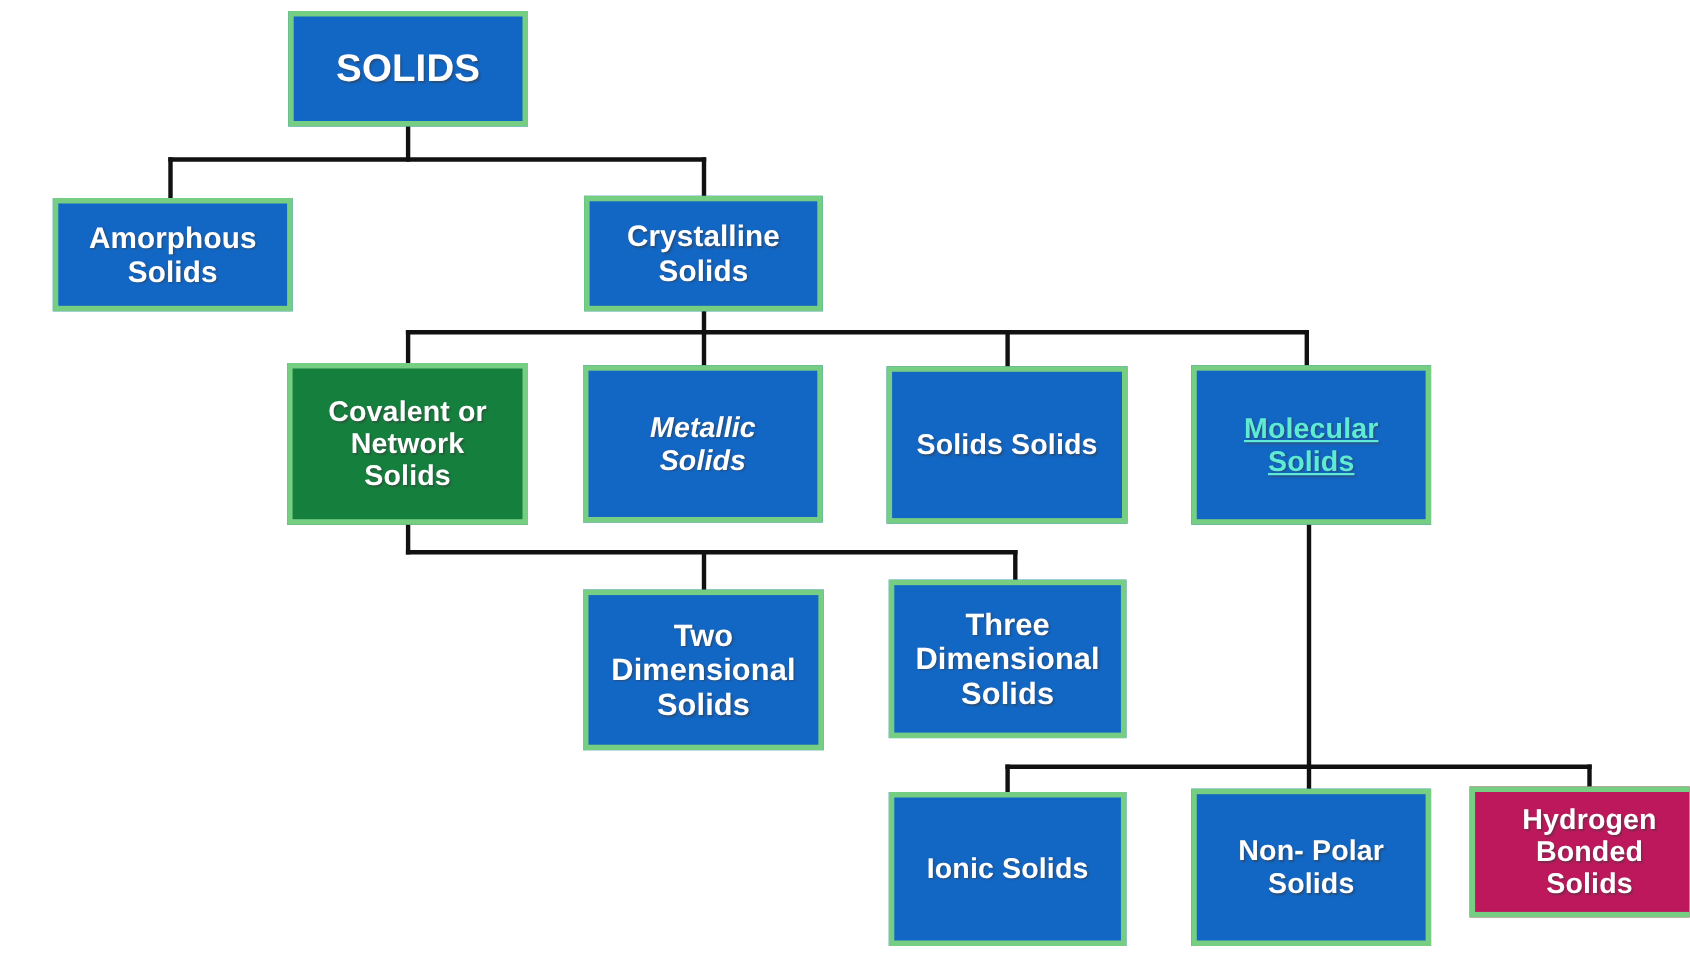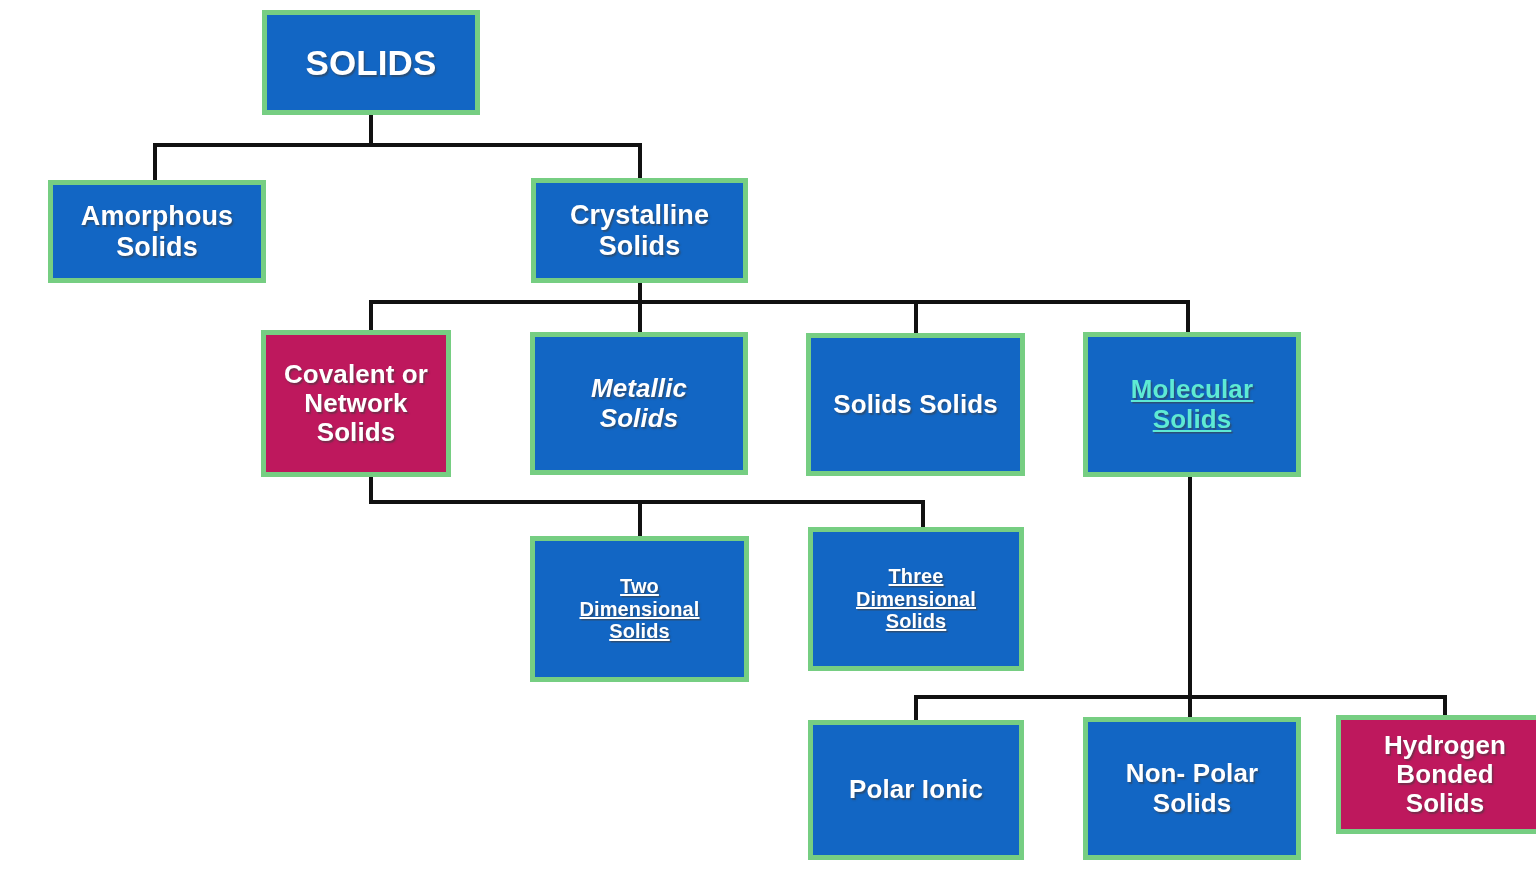--- a/index.html
+++ b/index.html
@@ -41,21 +41,21 @@
     z-index: 2;
     padding: 2px 6px;
   }
   .node .lbl {
     display: block;
     width: 100%;
   }
   .fs-root  { font-size: 35px; }
   .fs-lg    { font-size: 27px; justify-content: flex-end; }
   .fs-md    { font-size: 26px; }
-  .fs-sm    { font-size: 20px; text-decoration: underline; }
+  .fs-sm    { font-size: 28px; }
 </style>
 </head>
 <body>
 
 <div id="canvas">
 
   <svg id="connectors" viewBox="0 0 1536 869" width="1536" height="869" aria-hidden="true">
       <path d="M338,115 L338,145" stroke="#111111" stroke-width="4" fill="none" stroke-linecap="square"></path>
       <path d="M122,145 L607,145" stroke="#111111" stroke-width="4" fill="none" stroke-linecap="square"></path>
       <path d="M122,145 L122,180" stroke="#111111" stroke-width="4" fill="none" stroke-linecap="square"></path>
@@ -81,21 +81,21 @@
   </div>
 
   <div class="node fs-lg" style="left: 15px; top: 180px; width: 218px; height: 103px; background: rgb(18, 102, 196); border-color: rgb(118, 206, 130); color: rgb(255, 255, 255);">
     <span class="lbl">Amorphous<br>Solids</span>
   </div>
 
   <div class="node fs-lg" style="left: 498px; top: 178px; width: 217px; height: 105px; background: rgb(18, 102, 196); border-color: rgb(118, 206, 130); color: rgb(255, 255, 255);">
     <span class="lbl">Crystalline<br>Solids</span>
   </div>
 
-  <div class="node fs-md" style="left: 228px; top: 330px; width: 190px; height: 147px; background: #be185d; border-color: rgb(118, 206, 130); color: rgb(255, 255, 255); justify-content: flex-end;">
+  <div class="node fs-md" style="left: 228px; top: 330px; width: 219px; height: 147px; background: #15803d; border-color: rgb(118, 206, 130); color: rgb(255, 255, 255); justify-content: flex-end;">
     <span class="lbl">Covalent or<br>Network<br>Solids</span>
   </div>
 
   <div class="node fs-md" style="left: 497px; top: 332px; width: 218px; height: 143px; background: rgb(18, 102, 196); border-color: rgb(118, 206, 130); color: rgb(255, 255, 255); font-style: italic;">
     <span class="lbl">Metallic<br>Solids</span>
   </div>
 
   <div class="node fs-md" style="left: 773px; top: 333px; width: 219px; height: 143px; background: rgb(18, 102, 196); border-color: rgb(118, 206, 130); color: rgb(255, 255, 255);">
     <span class="lbl">Solids Solids</span>
   </div>
@@ -106,21 +106,21 @@
 
   <div class="node fs-sm" style="left: 497px; top: 536px; width: 219px; height: 146px; background: rgb(18, 102, 196); border-color: rgb(118, 206, 130); color: rgb(255, 255, 255);">
     <span class="lbl">Two<br>Dimensional<br>Solids</span>
   </div>
 
   <div class="node fs-sm" style="left: 775px; top: 527px; width: 216px; height: 144px; background: rgb(18, 102, 196); border-color: rgb(118, 206, 130); color: rgb(255, 255, 255);">
     <span class="lbl">Three<br>Dimensional<br>Solids</span>
   </div>
 
   <div class="node fs-md" style="left: 775px; top: 720px; width: 216px; height: 140px; background: rgb(18, 102, 196); border-color: rgb(118, 206, 130); color: rgb(255, 255, 255);">
-    <span class="lbl">Polar Ionic</span>
+    <span class="lbl">Ionic Solids</span>
   </div>
 
   <div class="node fs-md" style="left: 1050px; top: 717px; width: 218px; height: 143px; background: rgb(18, 102, 196); border-color: rgb(118, 206, 130); color: rgb(255, 255, 255);">
     <span class="lbl">Non- Polar<br>Solids</span>
   </div>
 
   <div class="node fs-md" style="left: 1303px; top: 715px; width: 218px; height: 119px; background: #be185d; border-color: rgb(118, 206, 130); color: rgb(255, 255, 255);">
     <span class="lbl">Hydrogen<br>Bonded<br>Solids</span>
   </div>
 

